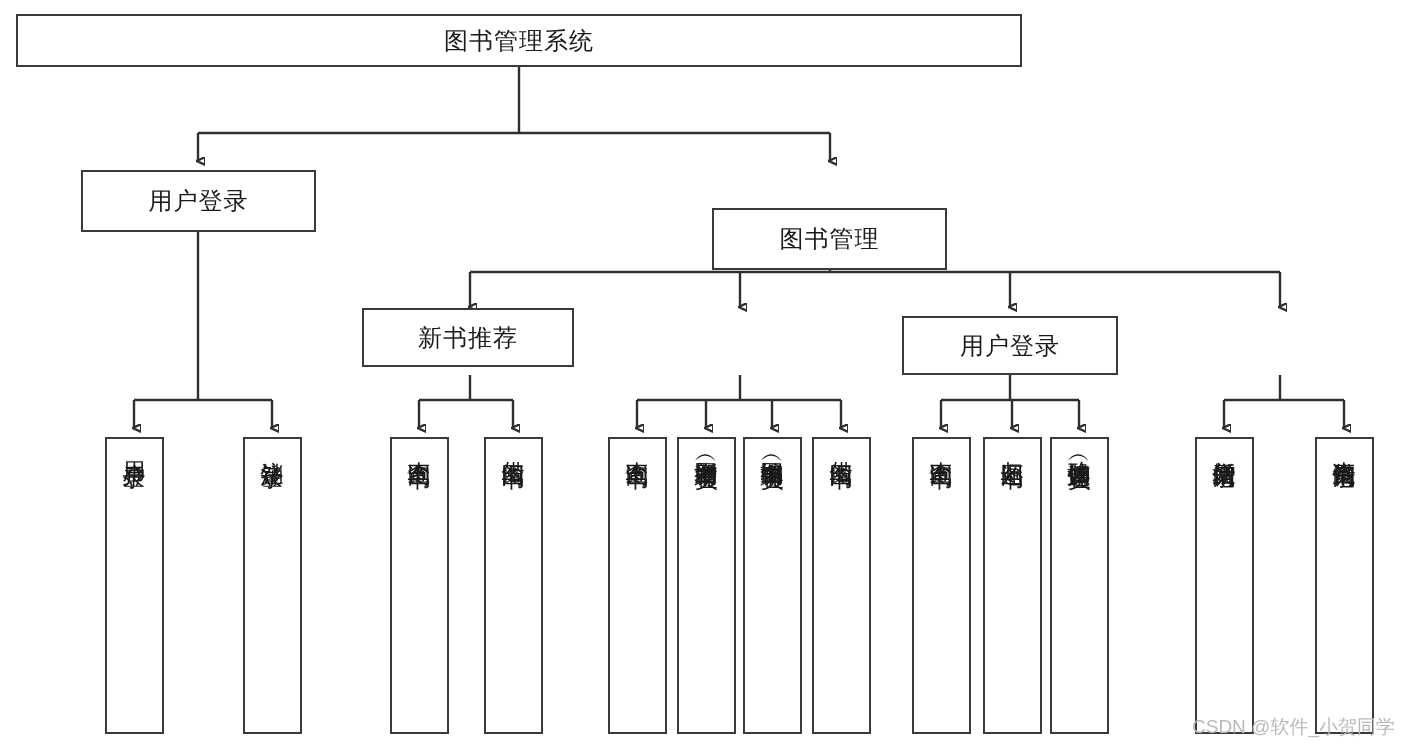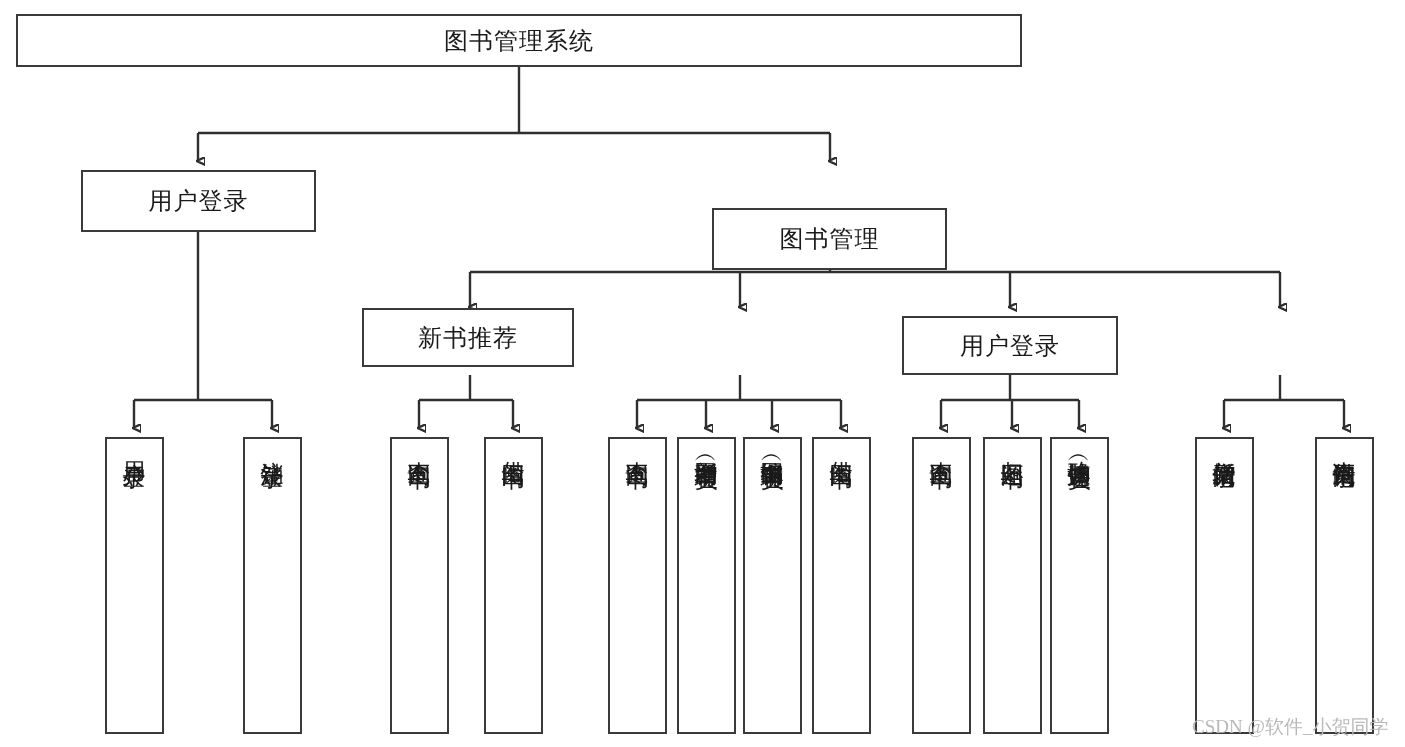--- a/index.html
+++ b/index.html
@@ -48,21 +48,21 @@
   .node.vertical.tight {
     letter-spacing: 1px;
   }
   #watermark {
     position: absolute;
     left: 1192px;
     top: 714px;
     font-size: 19px;
     color: #b9b9b9;
     white-space: nowrap;
-    font-family: Liberation Serif, serif;
+    font-family: Liberation Sans, sans-serif;
     pointer-events: none;
   }
   svg.connectors {
     position: absolute;
     left: 0;
     top: 0;
     width: 1405px;
     height: 747px;
     pointer-events: none;
   }

